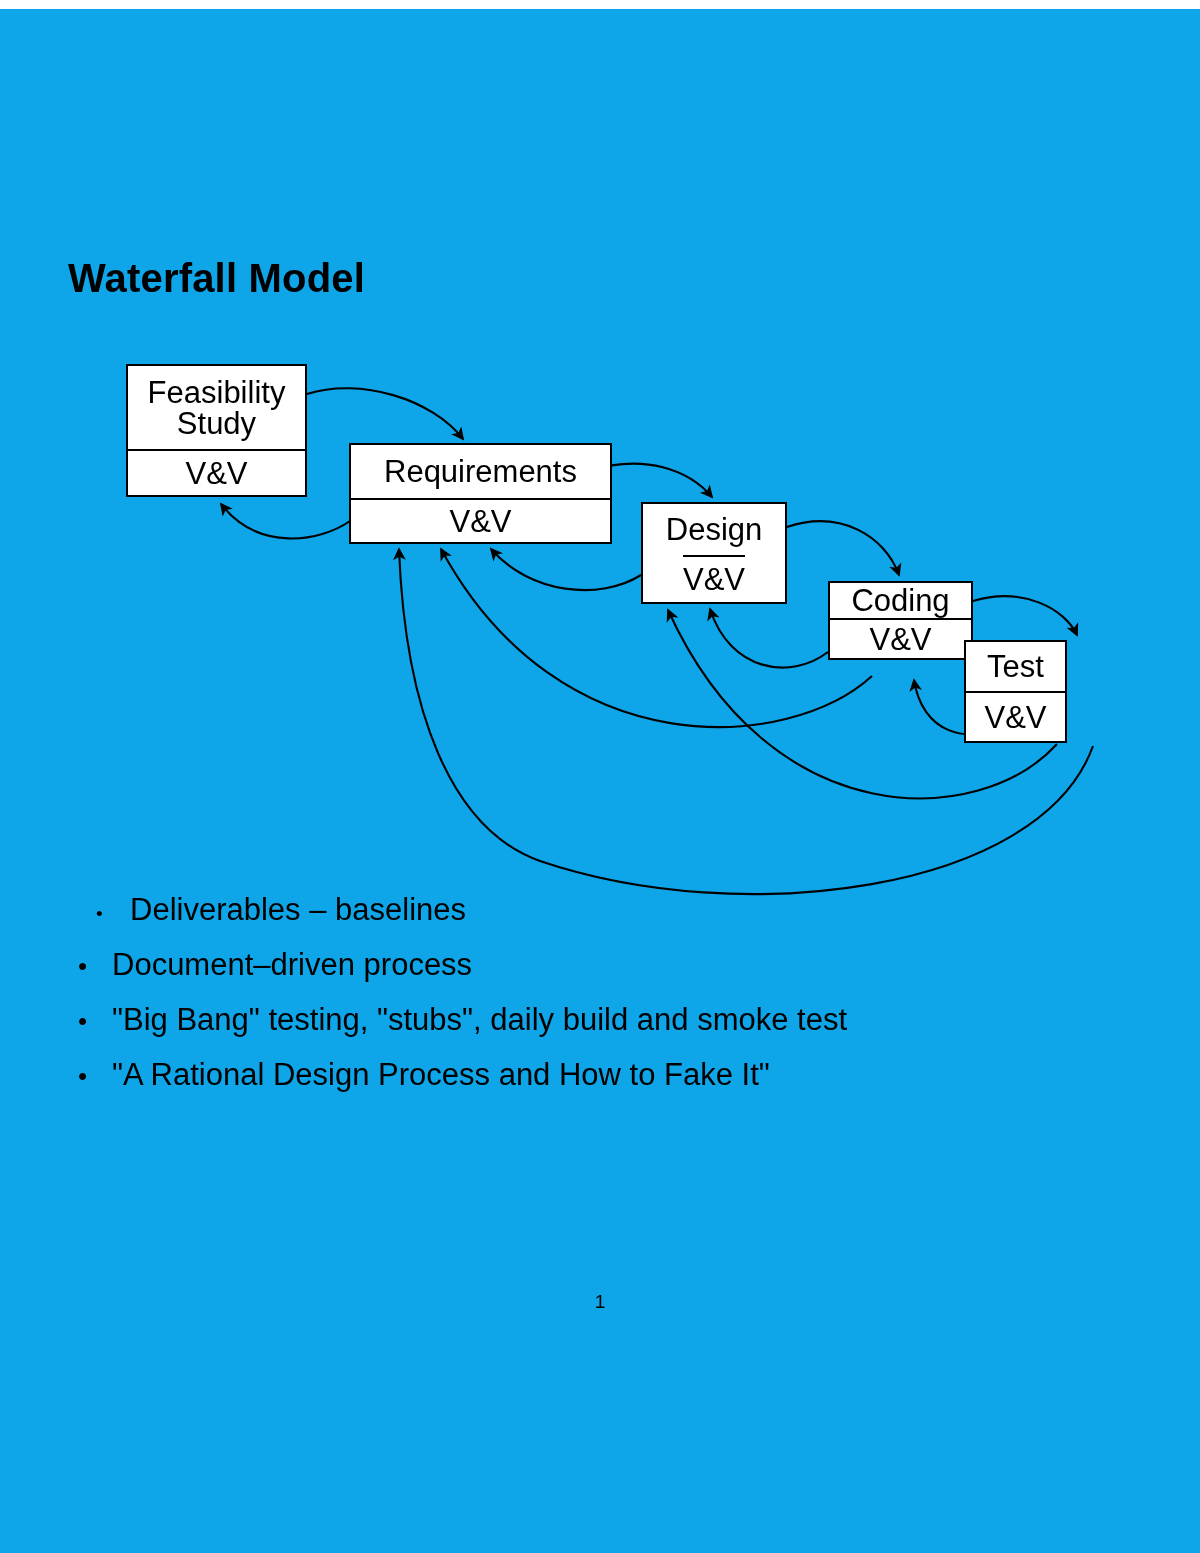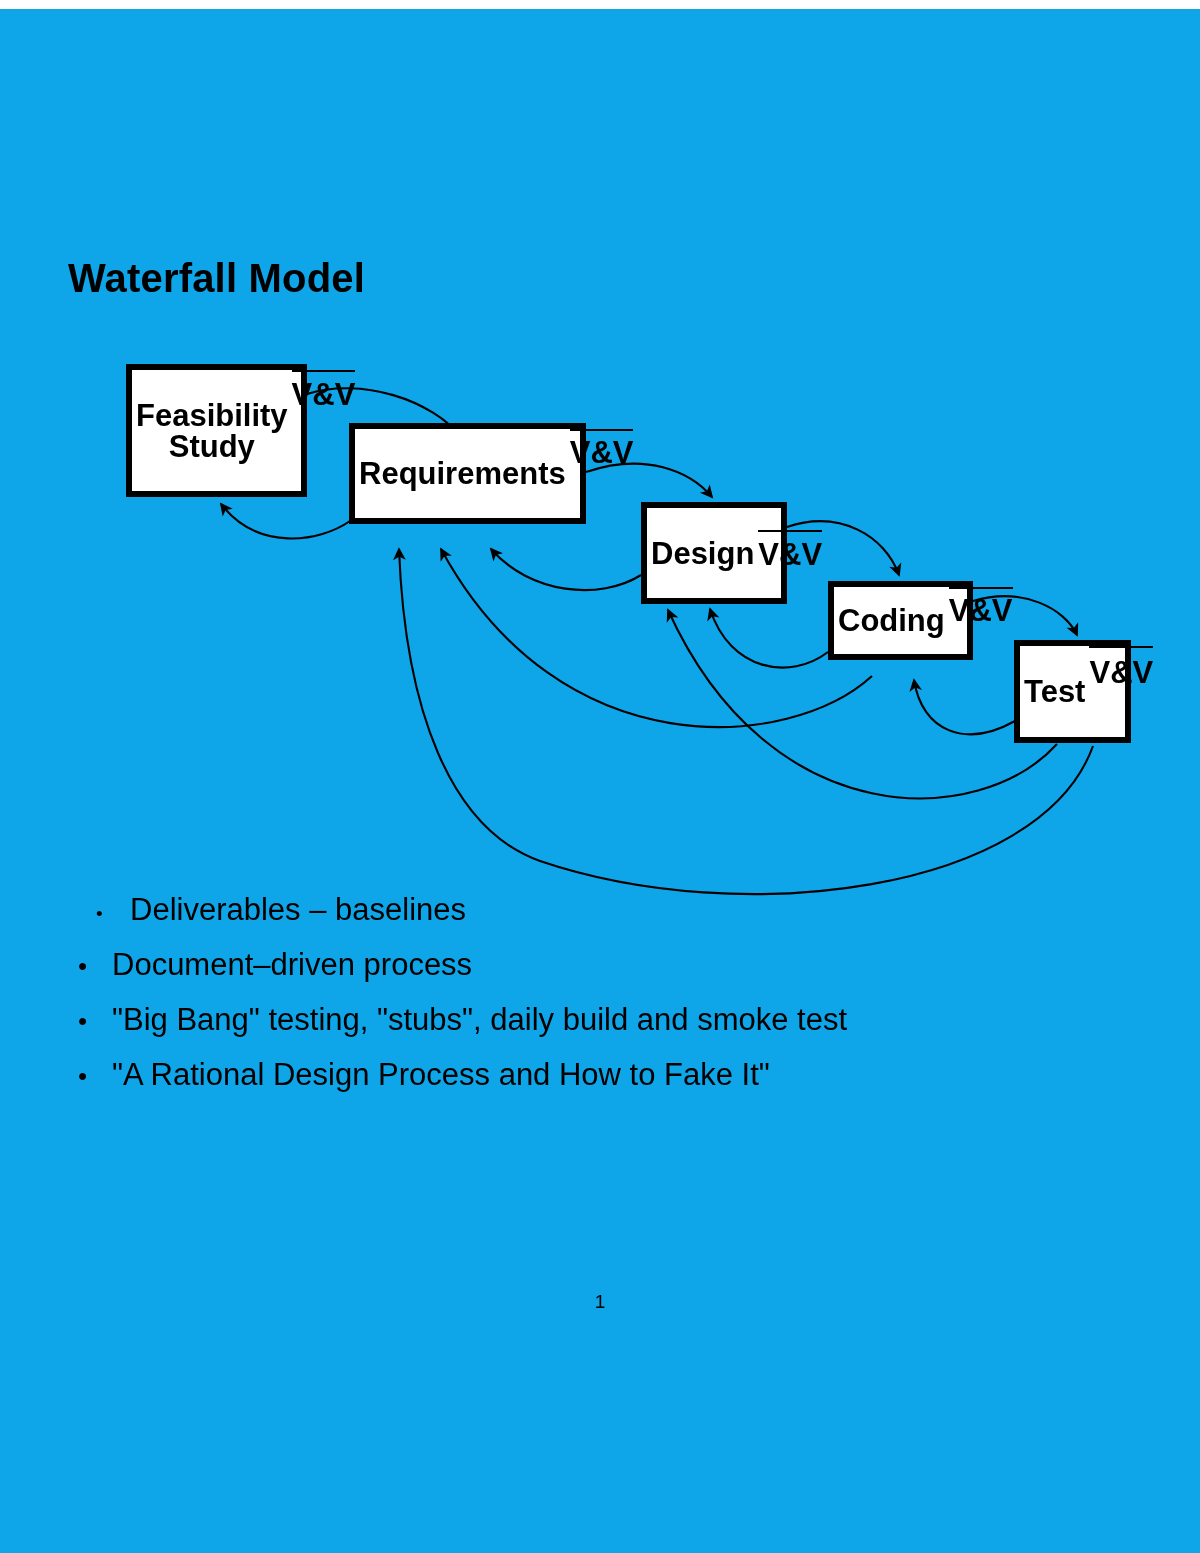--- a/index.html
+++ b/index.html
@@ -33,25 +33,25 @@
   #diagram {
     position: absolute;
     left: 0;
     top: 0;
     width: 1200px;
     height: 1553px;
     pointer-events: none;
   }
   .stage-box {
     position: absolute;
-    border: 6px solid #000000;
+    border: 2px solid #000000;
     background: #ffffff;
     box-sizing: border-box;
     display: flex;
-    font-weight: bold;
+    flex-direction: column;
   }
   .stage-name {
     flex: 1 1 auto;
     display: flex;
     align-items: center;
     justify-content: center;
     text-align: center;
     font-size: 31px;
     line-height: 1.0;
     padding: 2px 4px;
@@ -144,36 +144,36 @@
       <path d="M 1093 737 C 1040 884 740 920 540 852 C 450 820 405 700 399 540" marker-end="url(#ah)"></path>
     </g>
   </svg>
 
   <div class="stage-box" style="left:126px; top:355px; width:181px; height:133px;">
     <div class="stage-name">Feasibility
 Study</div>
     <div class="stage-vv" style="height:46px;">V&amp;V</div>
   </div>
 
-  <div class="stage-box" style="left:349px; top:414px; width:237px; height:101px;">
+  <div class="stage-box" style="left:349px; top:434px; width:263px; height:101px;">
     <div class="stage-name">Requirements</div>
     <div class="stage-vv" style="height:44px;">V&amp;V</div>
   </div>
 
   <div class="stage-box" style="left:641px; top:493px; width:146px; height:102px;align-items:center;">
     <div class="stage-name">Design</div>
     <div class="stage-vv" style="height:47px;">V&amp;V</div>
   </div>
 
   <div class="stage-box" style="left:828px; top:572px; width:145px; height:79px;">
     <div class="stage-name">Coding</div>
     <div class="stage-vv" style="height:44px;">V&amp;V</div>
   </div>
 
-  <div class="stage-box" style="left:1014px; top:631px; width:117px; height:103px;">
+  <div class="stage-box" style="left:964px; top:631px; width:103px; height:103px;">
     <div class="stage-name">Test</div>
     <div class="stage-vv" style="height:50px;">V&amp;V</div>
   </div>
 
   <div id="bullets">
     <div class="bullet-row indented">
       <span class="bullet-mark">•</span>
       <span class="bullet-text">Deliverables – baselines</span>
     </div>
     <div class="bullet-row">

